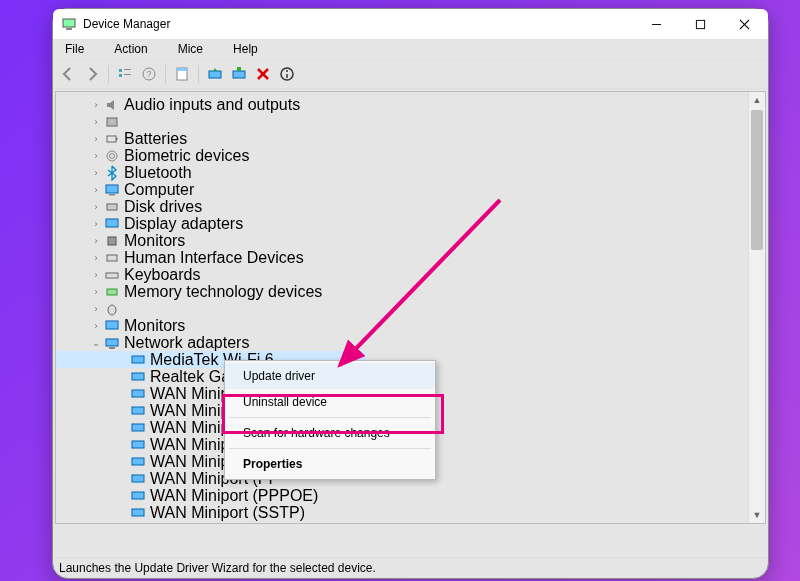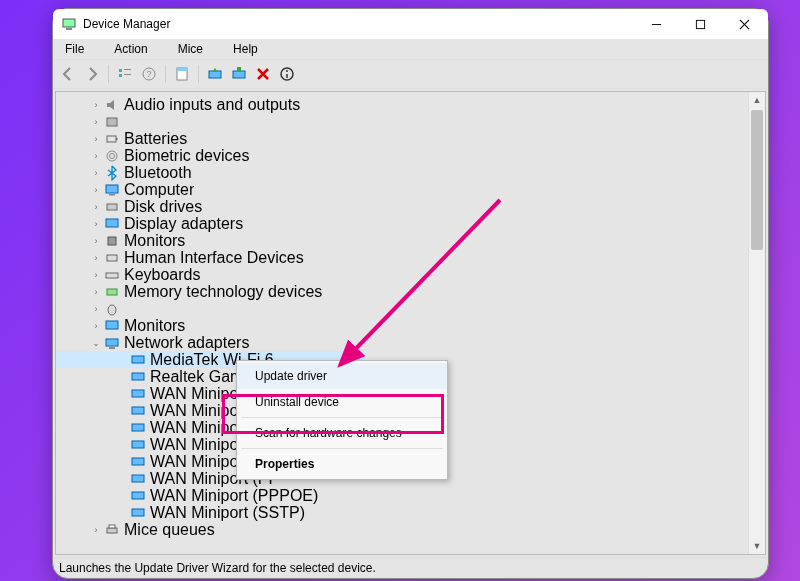--- a/index.html
+++ b/index.html
@@ -150,20 +150,21 @@
   }
   .indent-1 { padding-left: 34px; }
   .indent-2 { padding-left: 60px; }
   .statusbar {
     height: 20px;
     border-top: 1px solid #ddd;
     display: flex;
     align-items: center;
     padding: 0 6px;
     font-size: 12px;
+    margin-top: 31px;
   }
   .context-menu {
     position: absolute;
     background: #f8f8f8;
     border: 1px solid #bbb;
     box-shadow: 2px 2px 6px rgba(0,0,0,0.25);
     padding: 2px 0;
     font-size: 12px;
   }
   .context-menu .item {
@@ -531,21 +532,21 @@
         <span class="label">Mice queues</span>
       </div>
 
     </div>
     <div class="scrollbar">
       <div class="arrow up">▲</div>
       <div class="thumb"></div>
       <div class="arrow down">▼</div>
     </div>
 
-    <div class="context-menu" style="left:180px; top:268px; width:210px;">
+    <div class="context-menu" style="left:168px; top:268px; width:210px;">
       <div class="item hover">Update driver</div>
       <div class="item">Uninstall device</div>
       <div class="sep"></div>
       <div class="item">Scan for hardware changes</div>
       <div class="sep"></div>
       <div class="item bold">Properties</div>
     </div>
 
   </div>
 

